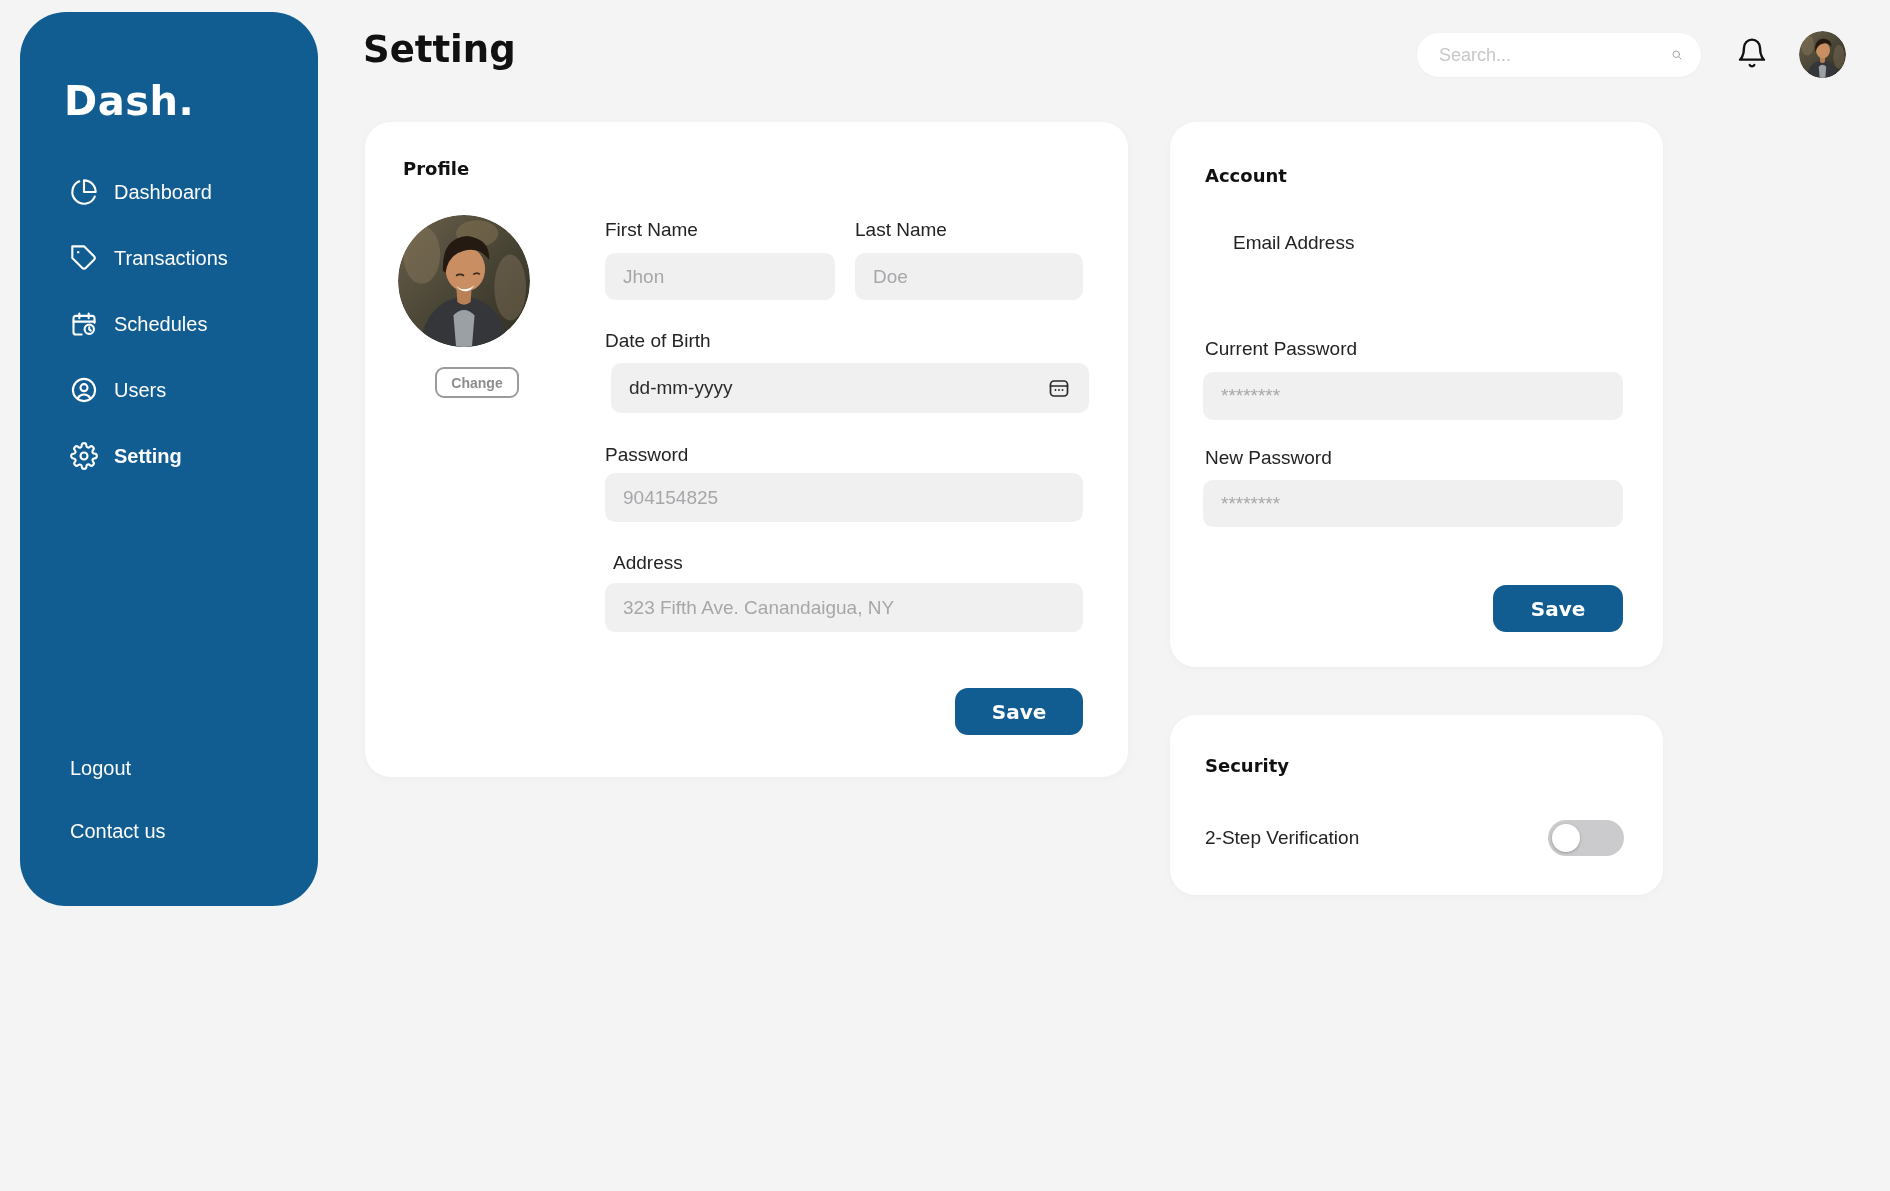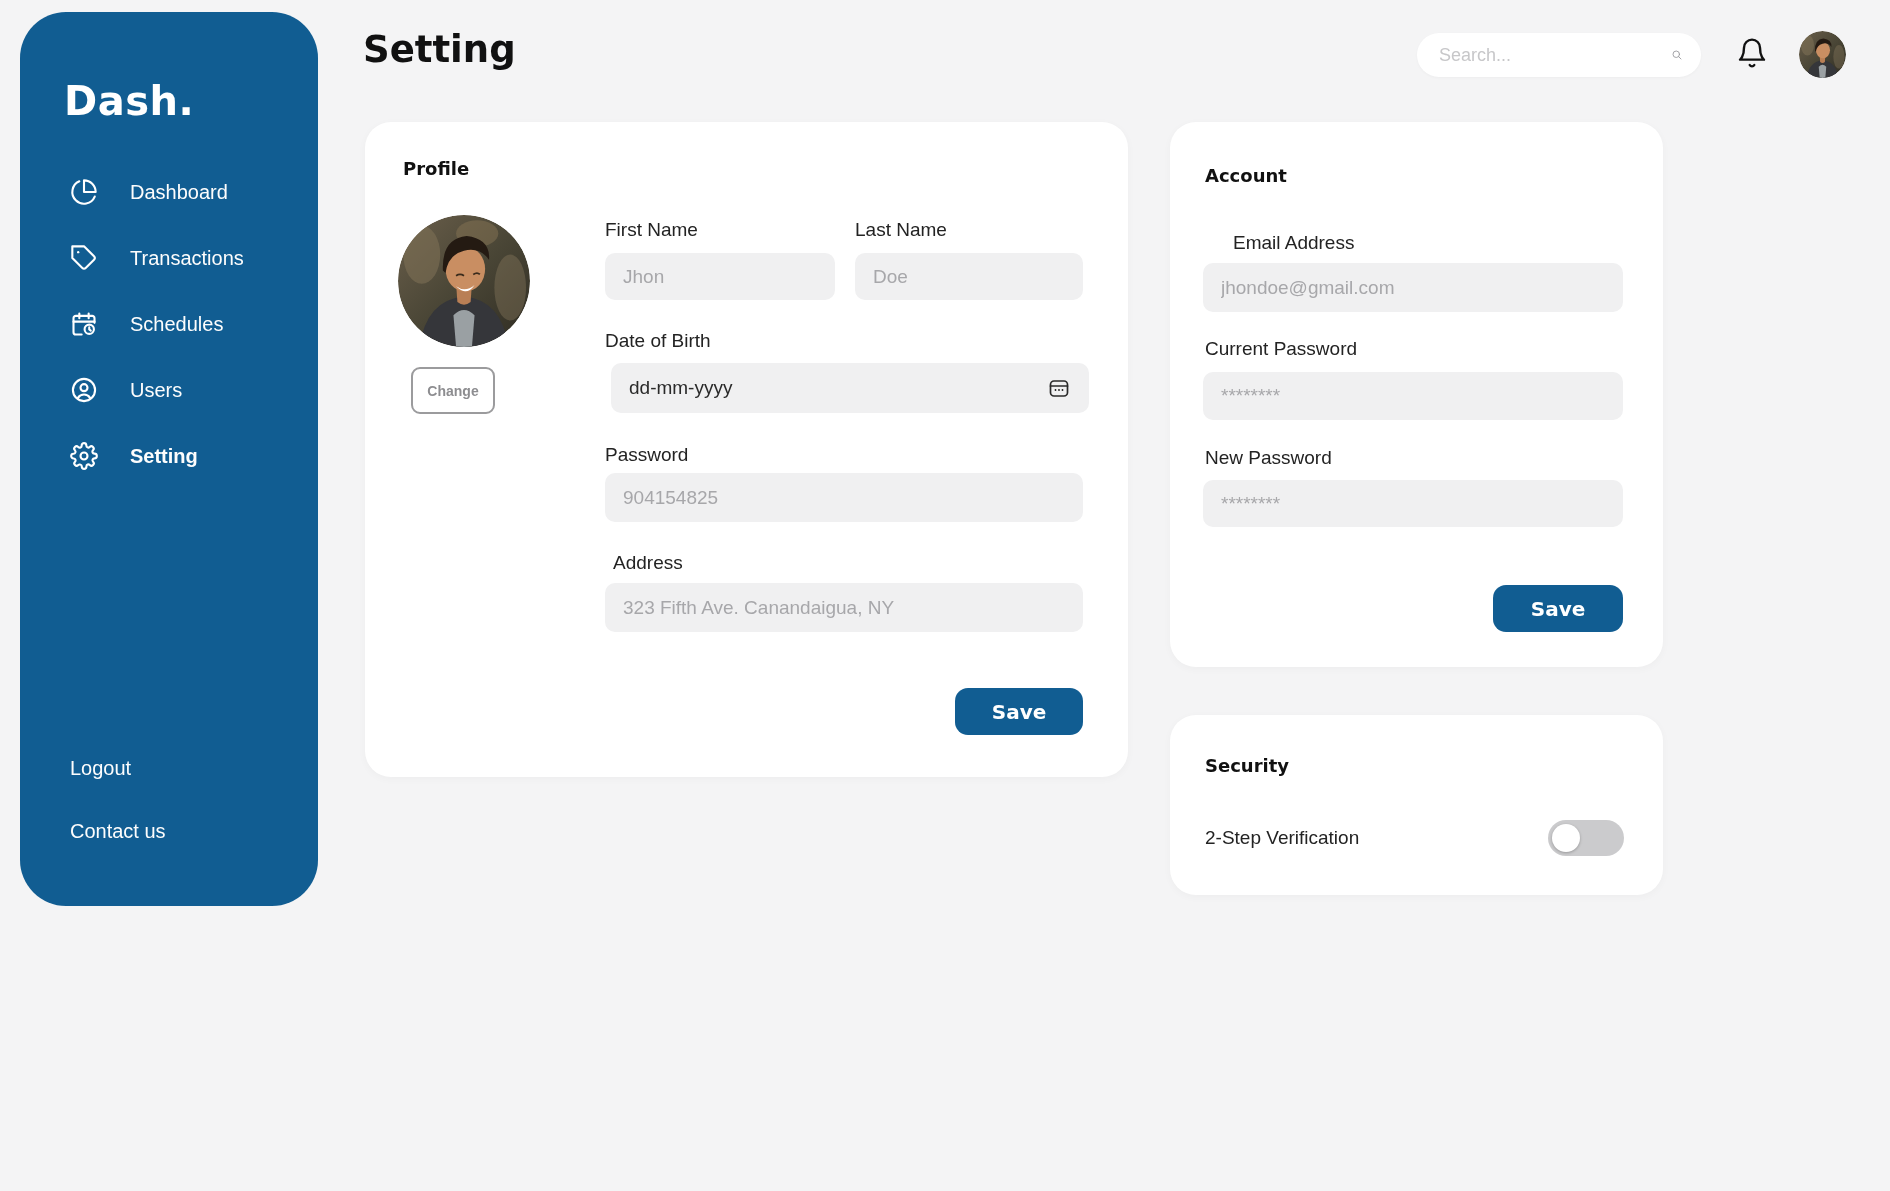--- a/index.html
+++ b/index.html
@@ -18,21 +18,21 @@
   .logo {
     position:absolute; left:44px; top:66px;
     font-size:40px; font-weight:800; color:#ffffff; letter-spacing:0.5px;
     font-family:"DejaVu Sans", sans-serif;
   }
   .nav {
     position:absolute; left:50px; top:165px; right:20px;
     display:flex; flex-direction:column; gap:36px;
   }
   .nav-item {
-    display:flex; align-items:center; gap:32px; height:30px;
+    display:flex; align-items:center; gap:16px; height:30px;
     color:#fdfdfd; font-size:20px; cursor:pointer;
   }
   .nav-item svg { width:28px; height:28px; flex:0 0 28px; }
   .nav-item.active { font-weight:800; }
   .side-footer {
     position:absolute; left:50px; font-size:20px; color:#fdfdfd; cursor:pointer;
   }
   .side-footer.logout { top:745px; }
   .side-footer.contact { top:808px; }
 
@@ -80,21 +80,21 @@
   .card-security { left:1170px; top:715px; width:493px; height:180px; }
   .card-danger   { left:1170px; top:938px; width:493px; height:212px; }
 
   
   .card-profile .card-title { position:absolute; left:38px; top:36px; }
   .avatar-lg {
     position:absolute; left:33px; top:93px; width:132px; height:132px;
     border-radius:50%; overflow:hidden;
   }
   .change-btn {
-    position:absolute; left:46px; top:245px; width:84px; height:47px;
+    position:absolute; left:70px; top:245px; width:84px; height:31px;
     background:#ffffff; border:2px solid #9b9b9d; border-radius:9px;
     font-size:14px; font-weight:700; color:#8d8d90; cursor:pointer;
     font-family:inherit;
   }
   .form { position:absolute; left:240px; top:0; width:478px; }
   .field-label {
     position:absolute; font-size:19px; color:#232323;
   }
   .input-box {
     position:absolute; background:#f0f0f1; border-radius:10px;
@@ -319,23 +319,20 @@
       </div>
     </div>
 
     <button class="save-btn save-profile">Save</button>
   </section>
 
   <section class="card card-account">
     <h2 class="card-title">Account</h2>
 
     <label class="field-label lbl-email">Email Address</label>
-    <div class="input-box box-email">
-      <input type="text" placeholder="jhondoe@gmail.com" style="">
-    </div>
 
     <label class="field-label lbl-cur">Current Password</label>
     <div class="input-box box-cur">
       <input type="text" placeholder="********" style="">
     </div>
 
     <label class="field-label lbl-new">New Password</label>
     <div class="input-box box-new">
       <input type="text" placeholder="********" style="">
     </div>

